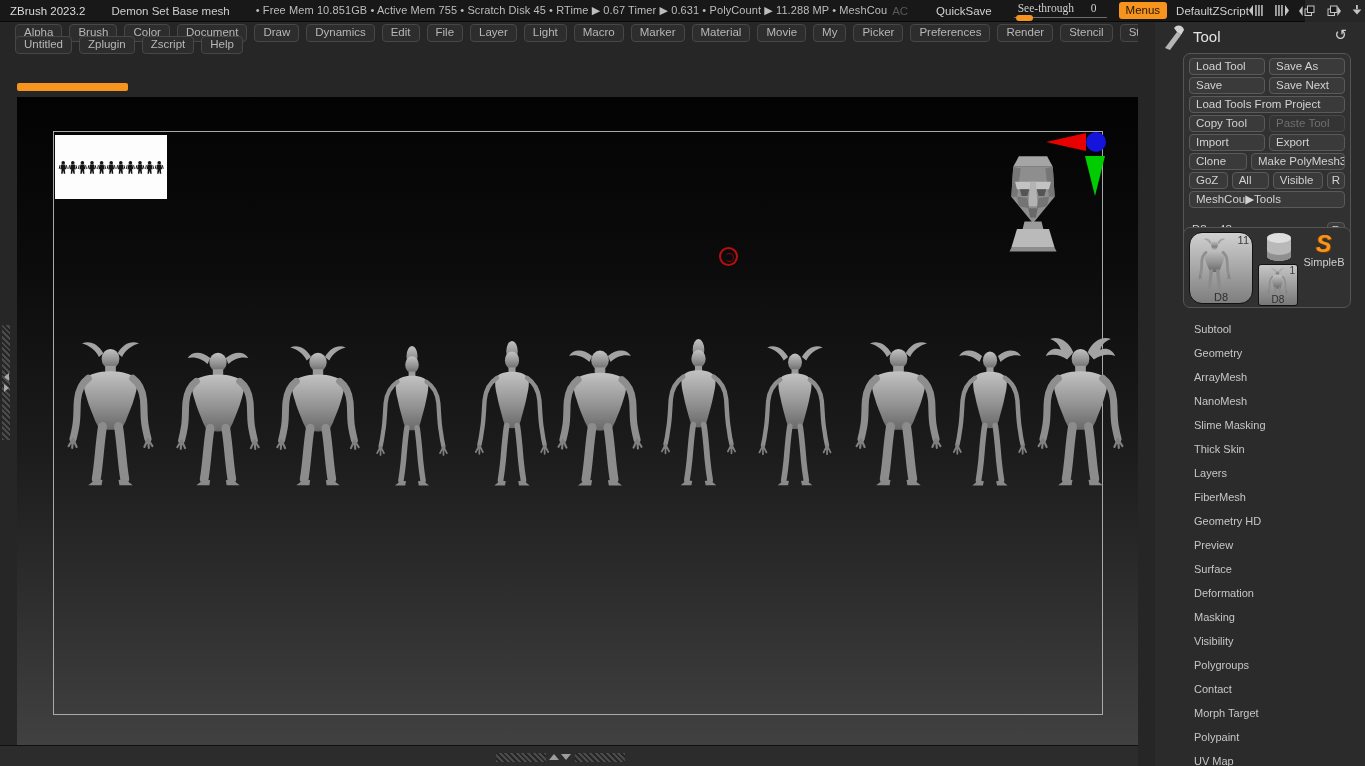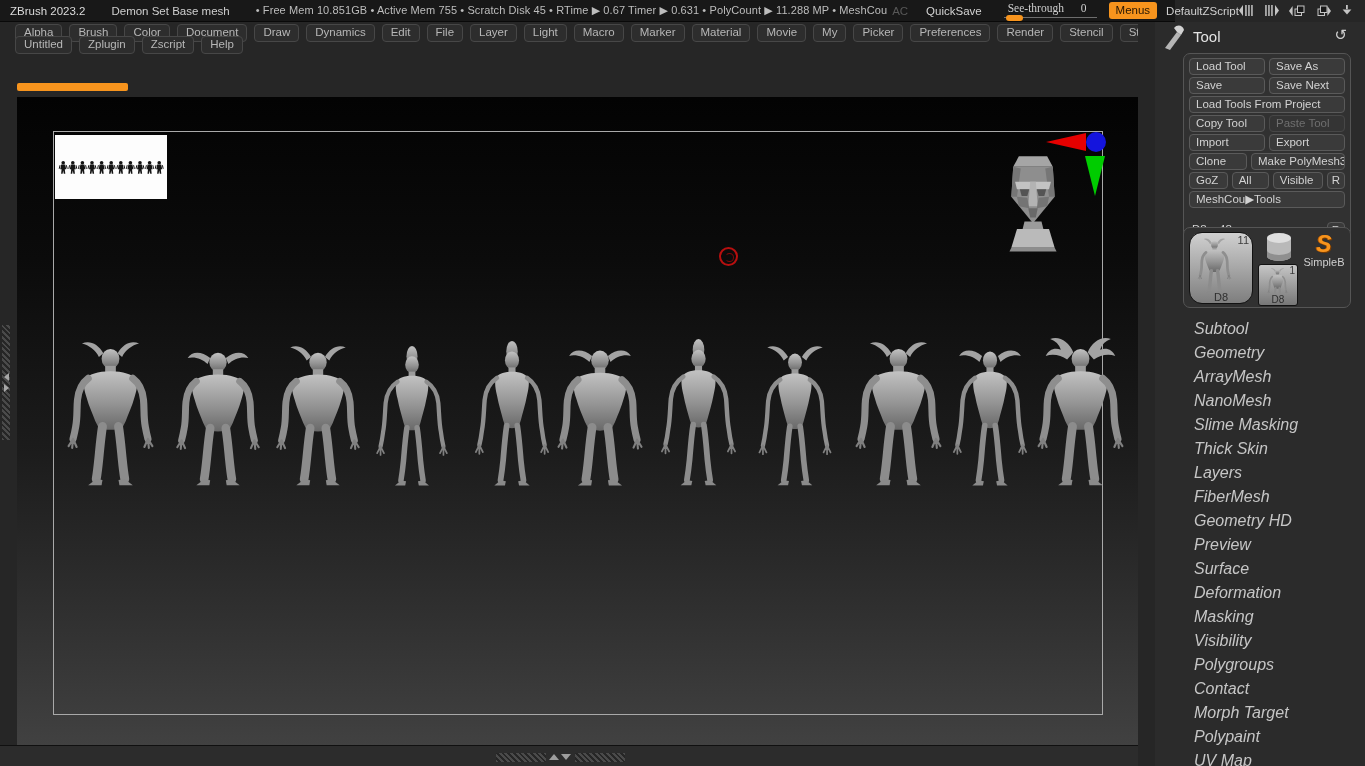--- a/index.html
+++ b/index.html
@@ -4,29 +4,29 @@
 <style>
   * { margin:0; padding:0; box-sizing:border-box; }
   html,body { background:#111; }
   .root {
     position:relative; width:1365px; height:766px; overflow:hidden;
     background:#262626; font-family:"Liberation Sans","DejaVu Sans",sans-serif;
     color:#c8c8c8; font-size:11.5px; -webkit-font-smoothing:antialiased;
   }
   
   .titlebar {
-    position:absolute; left:0; top:0; width:1175px; height:22px;
+    position:absolute; left:0; top:0; width:1305px; height:22px;
     background:#181818; display:flex; align-items:center; white-space:nowrap;
     border-bottom:1px solid #090909;
   }
   .titlebar .app { color:#dcdcdc; margin-left:6px; }
   .titlebar .doc { color:#cfcfcf; margin-left:26px; }
   .titlebar .stats { color:#bdbdbd; margin-left:26px; font-size:11px; letter-spacing:.1px; }
   .titlebar .ac { color:#585858; margin-left:5px; }
-  .titlebar .qsave { margin-left:18px; color:#d3d3d3; }
+  .titlebar .qsave { margin-left:28px; color:#d3d3d3; }
   .seethrough { position:relative; margin-left:22px; padding:0 4px 5px 4px;font-family:Liberation Serif, serif; }
   .seethrough .lbl { color:#cfcfcf; }
   .seethrough .val { margin-left:14px; color:#cfcfcf; }
   .seethrough .track { position:absolute; left:0; right:-6px; bottom:1px; height:1px; background:#6d6d6d; }
   .seethrough .chip { position:absolute; left:2px; bottom:-2px; width:17px; height:6px; border-radius:3px; background:#f7941d; }
   .menus-btn { margin-left:18px; background:#f7941d; color:#241503; border:none; border-radius:3px;
     padding:2px 7px 3px; font-size:11.5px; font-family:inherit; cursor:pointer; }
   .titlebar .zscript { margin-left:9px; color:#d0d0d0; }
   .tb-icons { margin-left:auto; margin-right:8px; display:flex; align-items:center; gap:10px; }
   .tb-icons svg { display:block; }
@@ -99,21 +99,21 @@
     background:linear-gradient(180deg,#c6c6c6,#777); overflow:hidden; cursor:pointer; }
   .thumb-small .badge { position:absolute; right:2px; top:0px; color:#3c3c3c; font-size:10px; }
   .thumb-small .lab { position:absolute; bottom:0; width:100%; text-align:center; color:#2e2e2e; font-size:10px; }
   .thumb-small svg { position:absolute; left:6px; top:2px; }
   .mini-item { position:absolute; text-align:center; color:#cfcfcf; font-size:11px; cursor:pointer; }
   .mini-cyl { left:74px; top:4px; width:42px; }
   .mini-sb  { left:118px; top:4px; width:44px; }
   .sb-glyph { font-size:23px; font-weight:bold; color:#f7941d; font-style:italic;
     text-shadow:1px 1px 0 #7a3c00, -1px 0 0 #b85e07; line-height:24px; }
   .sections { position:absolute; left:0; top:295px; width:210px; }
-  .section-item { height:24px; line-height:24px; padding-left:39px; color:#c6c6c6; font-size:16px; cursor:pointer;font-style:italic; }
+  .section-item { height:24px; line-height:24px; padding-left:39px; color:#c6c6c6; font-size:11px; cursor:pointer; }
   .divider-col { position:absolute; left:1138px; top:22px; width:17px; height:744px; background:#262626; }
 </style>
 </head>
 <body>
 
 <svg width="0" height="0" style="position:absolute">
   <defs>
     <linearGradient id="gbody" x1="0" y1="0" x2="0" y2="1">
       <stop offset="0" stop-color="#c2c2c2"></stop>
         <stop offset="0.55" stop-color="#949494"></stop>

